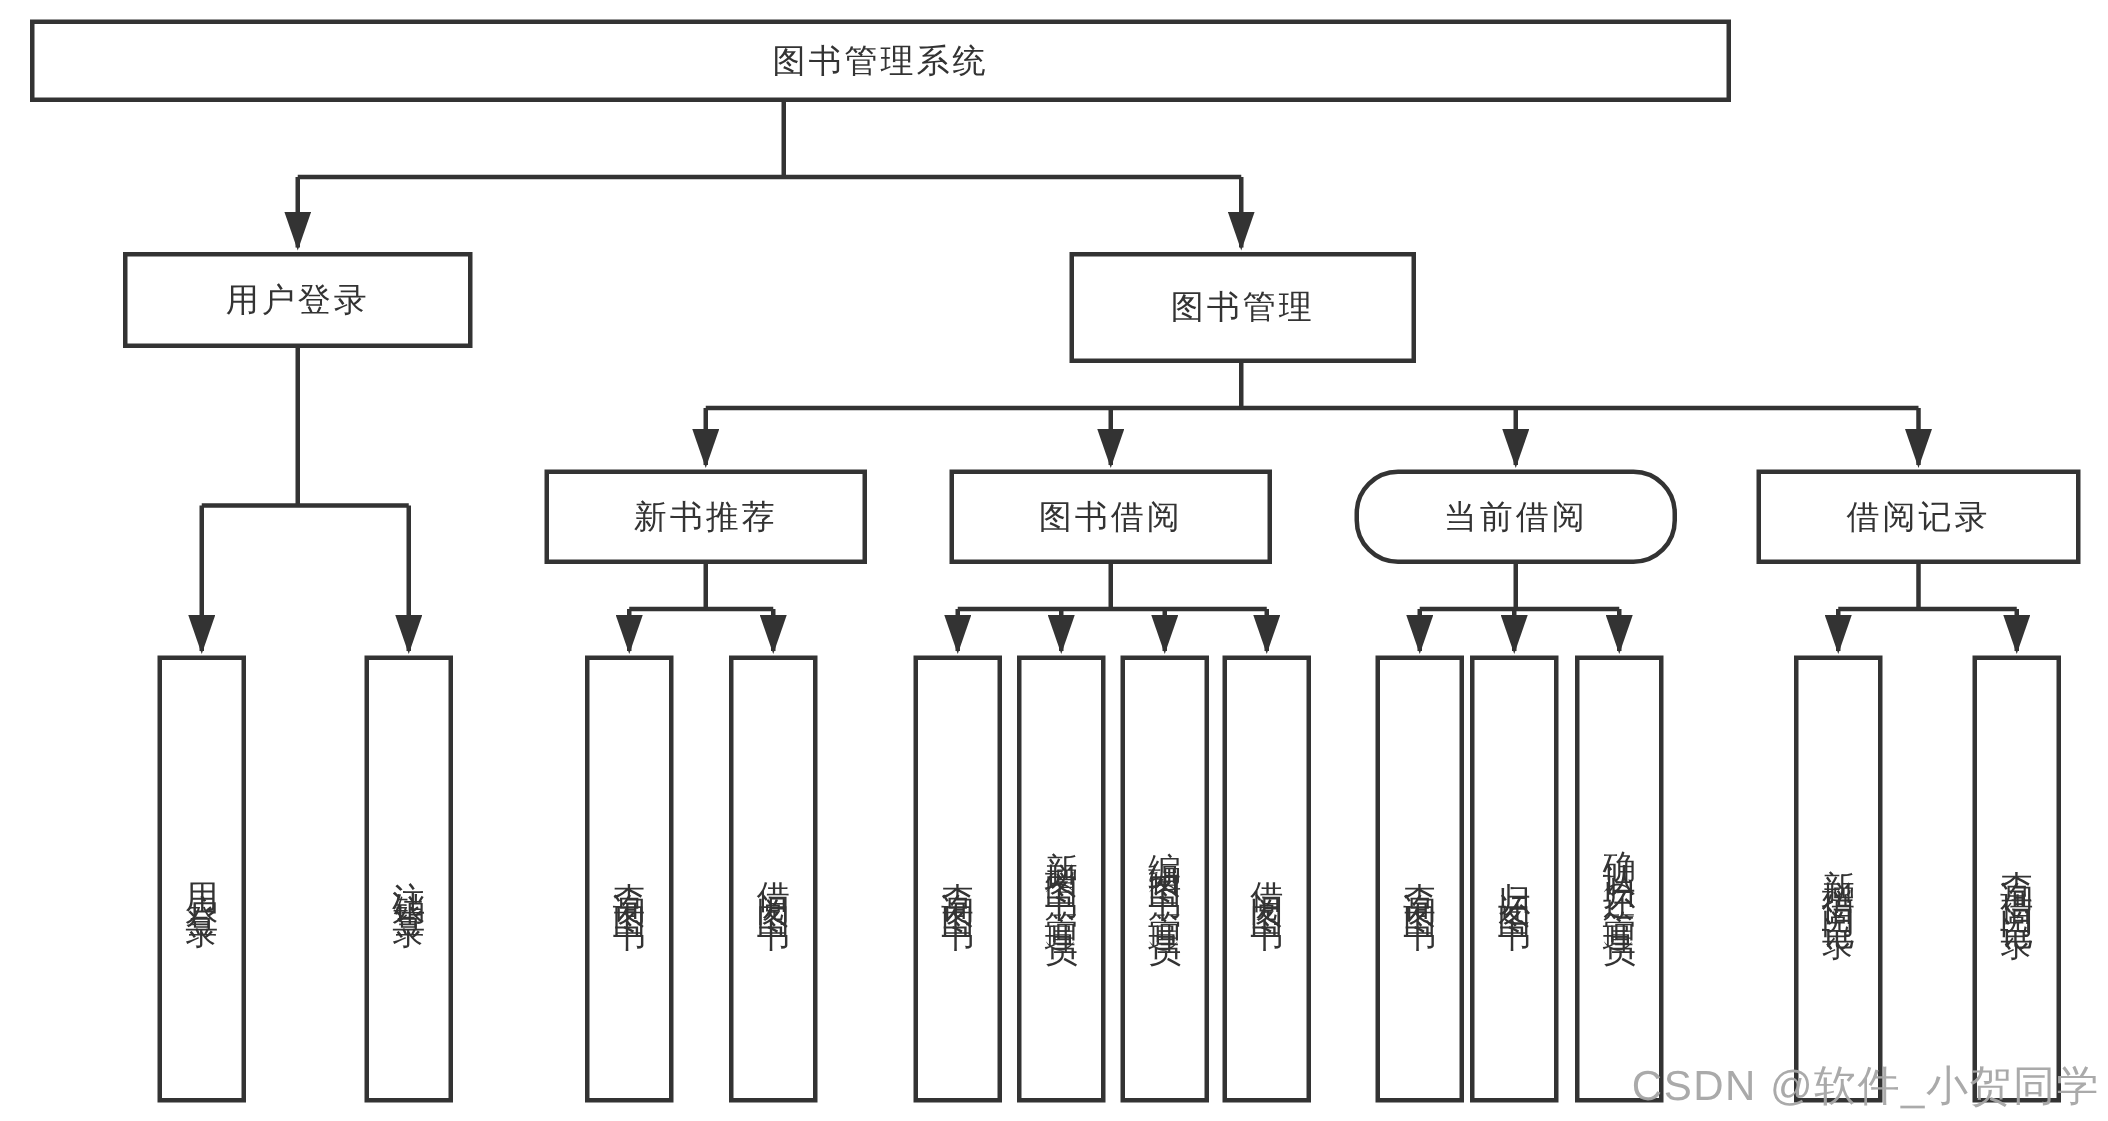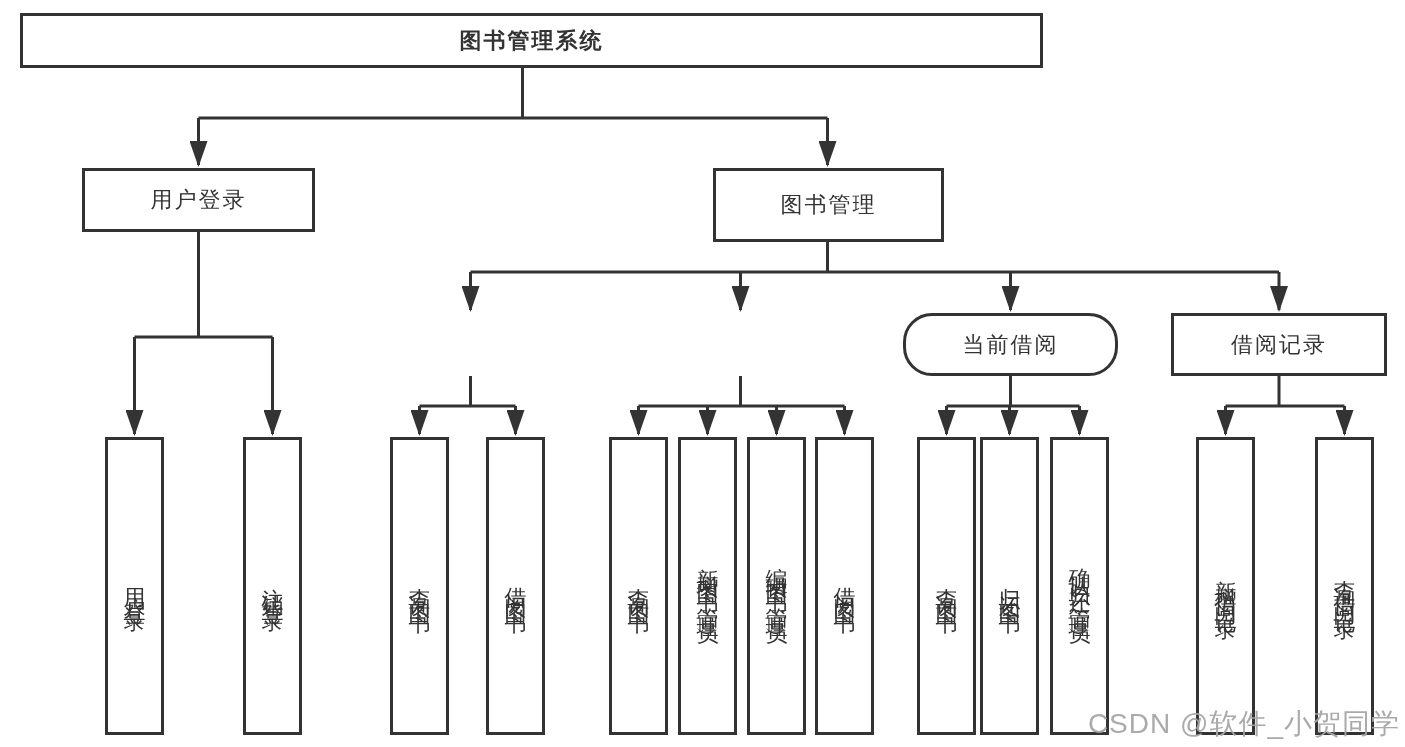--- a/index.html
+++ b/index.html
@@ -49,21 +49,21 @@
     font-size: 22px;
   }
   .node.leaf span {
     writing-mode: vertical-lr;
     text-orientation: mixed;
     letter-spacing: 8px;
     line-height: 1;
     white-space: nowrap;
   }
   
-  .n-root   { left: 20px;   top: 13px;  width: 1023px; height: 55px; font-weight: bold; }
+  .n-root   { left: 20px;   top: 13px;  width: 1134px; height: 55px; }
   .n-login  { left: 82px;   top: 168px; width: 233px;  height: 64px; }
   .n-mgmt   { left: 713px;  top: 168px; width: 231px;  height: 74px; }
   .n-newb   { left: 363px;  top: 313px; width: 215px;  height: 63px; }
   .n-bborrow{ left: 633px;  top: 313px; width: 215px;  height: 63px; }
   .n-cur    { left: 903px;  top: 313px; width: 215px;  height: 63px; border-radius: 29px; }
   .n-rec    { left: 1171px; top: 313px; width: 216px;  height: 63px; }
   .leaf     { top: 437px; width: 59px; height: 298px; }
   .lf-1  { left: 105px; }
   .lf-2  { left: 243px; }
   .lf-3  { left: 390px; }
@@ -138,20 +138,26 @@
     <span>图书管理系统</span>
   </div>
 
   <div class="node n-login">
     <span>用户登录</span>
   </div>
   <div class="node n-mgmt">
     <span>图书管理</span>
   </div>
 
+  <div class="node n-newb">
+    <span>新书推荐</span>
+  </div>
+  <div class="node n-bborrow">
+    <span>图书借阅</span>
+  </div>
   <div class="node n-cur">
     <span>当前借阅</span>
   </div>
   <div class="node n-rec">
     <span>借阅记录</span>
   </div>
 
   <div class="node leaf lf-1">
     <span>用户登录</span>
   </div>

